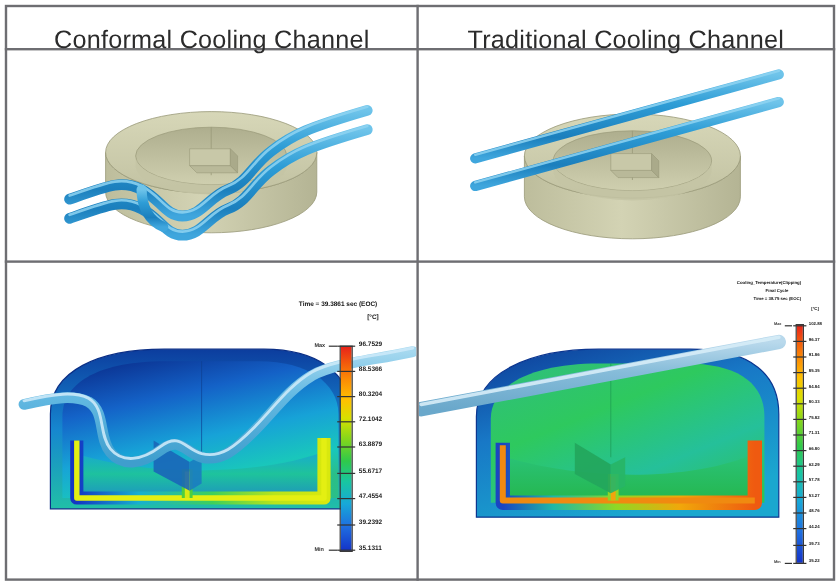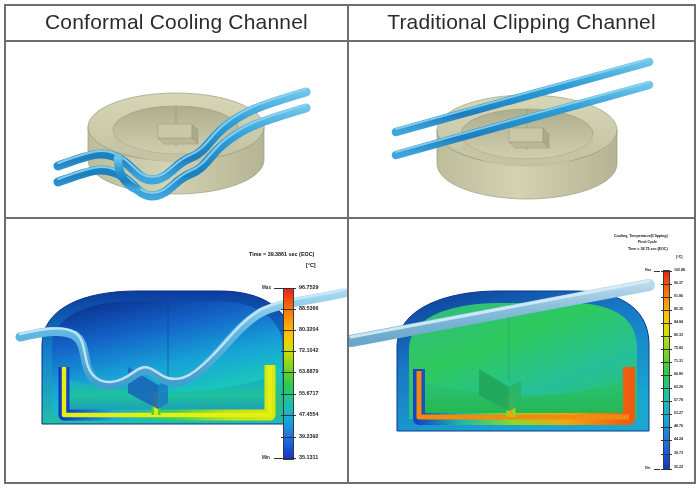--- a/index.html
+++ b/index.html
@@ -7,21 +7,21 @@
   .sheet{position:relative;width:700px;height:488px;background:#ffffff;box-sizing:border-box;}
 
   
   .gl{position:absolute;background:#6e6e72;}
   .outer{position:absolute;left:4px;top:4px;width:692px;height:480px;box-sizing:border-box;border:2px solid #6e6e72;}
   .v-div{left:347px;top:4px;width:2px;height:480px;}
   .h-div-1{left:4px;top:40px;width:692px;height:2px;}
   .h-div-2{left:4px;top:217px;width:692px;height:2px;}
 
   
-  .hdr{position:absolute;top:4px;height:36px;display:flex;align-items:center;justify-content:center;}
+  .hdr{position:absolute;top:16px;height:36px;display:flex;align-items:center;justify-content:center;}
   .hdr-l{left:6px;width:341px;}
   .hdr-r{left:349px;width:345px;}
   .hdr-txt{font-size:21px;color:#2b2b2b;font-weight:400;letter-spacing:.2px;white-space:nowrap;}
 
   
   .cell{position:absolute;overflow:hidden;}
   .cell-tl{left:6px;top:42px;width:341px;height:175px;}
   .cell-tr{left:349px;top:42px;width:345px;height:175px;}
   .cell-bl{left:6px;top:219px;width:341px;height:265px;}
   .cell-br{left:349px;top:219px;width:345px;height:265px;}
@@ -51,21 +51,21 @@
 
   <div class="outer"></div>
   <div class="gl v-div"></div>
   <div class="gl h-div-1"></div>
   <div class="gl h-div-2"></div>
 
   <div class="hdr hdr-l">
     <span class="hdr-txt">Conformal Cooling Channel</span>
   </div>
   <div class="hdr hdr-r">
-    <span class="hdr-txt">Traditional Clipping Channel</span>
+    <span class="hdr-txt">Traditional Cooling Channel</span>
   </div>
 
   <div class="cell cell-tl">
     <svg width="341" height="175" viewBox="0 0 341 175">
       <defs>
         <linearGradient id="moldTop" x1="0" y1="0" x2="0" y2="1">
           <stop offset="0" stop-color="#d7d7b8"></stop>
             <stop offset="1" stop-color="#c2c2a2"></stop>
         </linearGradient>
         <linearGradient id="moldSide" x1="0" y1="0" x2="1" y2="0">

